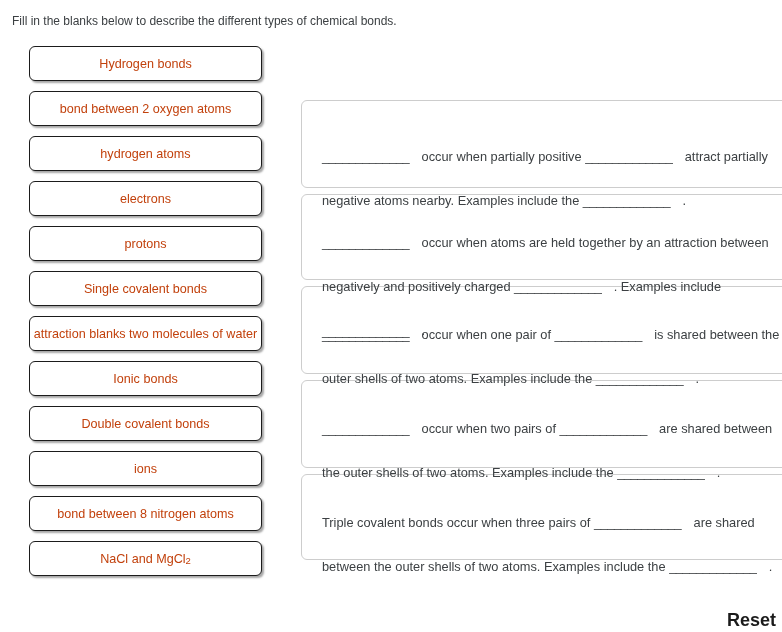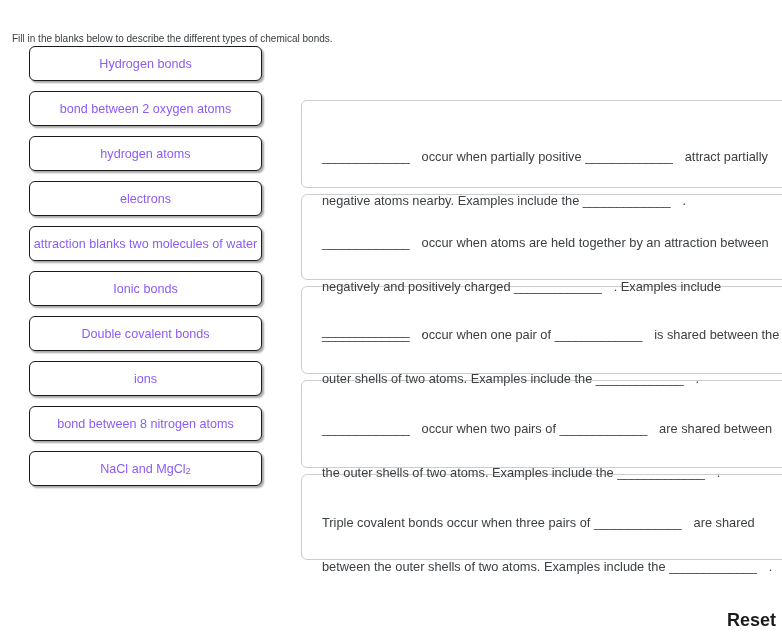--- a/index.html
+++ b/index.html
@@ -13,22 +13,22 @@
     position: relative;
     overflow: hidden;
     font-family: "Liberation Sans", sans-serif;
     color: #3c4043;
   }
 
   
   .prompt {
     position: absolute;
     left: 12px;
-    top: 30px;
-    font-size: 10px;
+    top: 12px;
+    font-size: 12px;
     line-height: 18px;
     color: #3c4043;
     white-space: nowrap;
     text-align: right;
   }
 
   
   .tile-column {
     position: absolute;
     left: 29px;
@@ -43,21 +43,21 @@
     background: #ffffff;
     border: 1.4px solid #1b1b1b;
     border-radius: 6px;
     box-shadow: 2px 2px 2px rgba(0,0,0,0.35);
     display: flex;
     align-items: center;
     justify-content: center;
     text-align: center;
     font-size: 12.6px;
     line-height: 14px;
-    color: #8b5cf6;
+    color: #c2410c;
     padding: 0 3px;
     cursor: move;
     user-select: none;
   }
   .tile sub {
     font-size: 9.5px;
     vertical-align: baseline;
     position: relative;
     bottom: -2px;
   }
@@ -123,20 +123,26 @@
     <div class="tile">
       <span>bond between 2 oxygen atoms</span>
     </div>
     <div class="tile">
       <span>hydrogen atoms</span>
     </div>
     <div class="tile">
       <span>electrons</span>
     </div>
     <div class="tile">
+      <span>protons</span>
+    </div>
+    <div class="tile">
+      <span>Single covalent bonds</span>
+    </div>
+    <div class="tile">
       <span>attraction blanks two molecules of water</span>
     </div>
     <div class="tile">
       <span>Ionic bonds</span>
     </div>
     <div class="tile">
       <span>Double covalent bonds</span>
     </div>
     <div class="tile">
       <span>ions</span>

